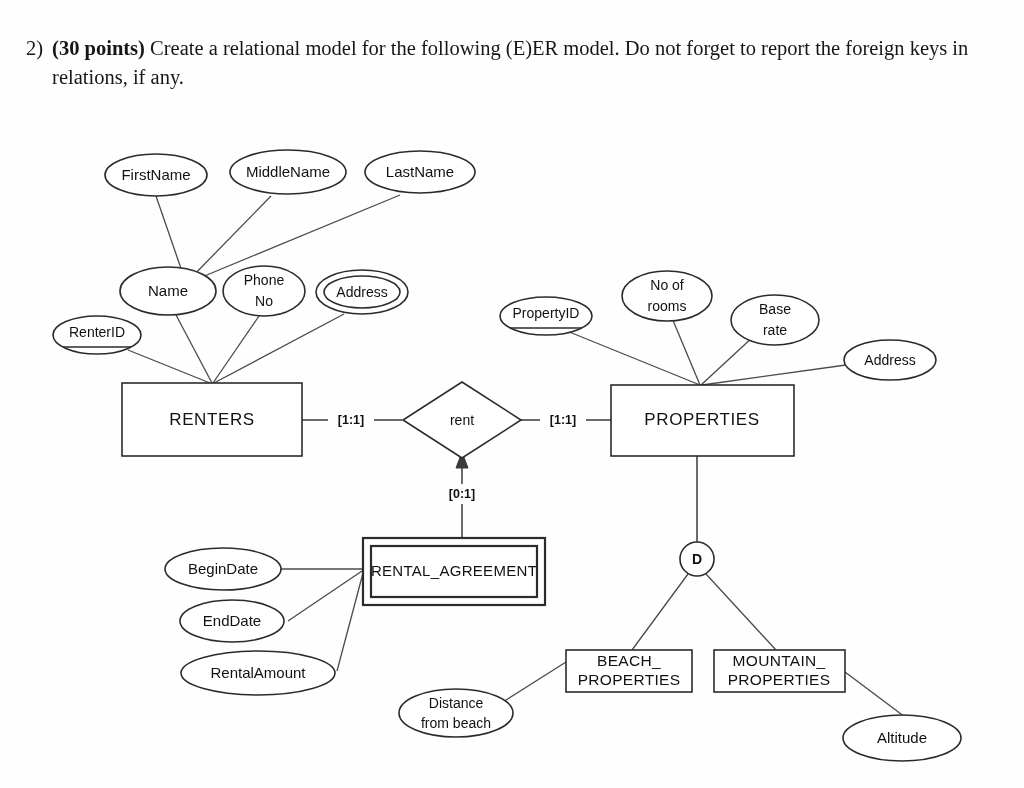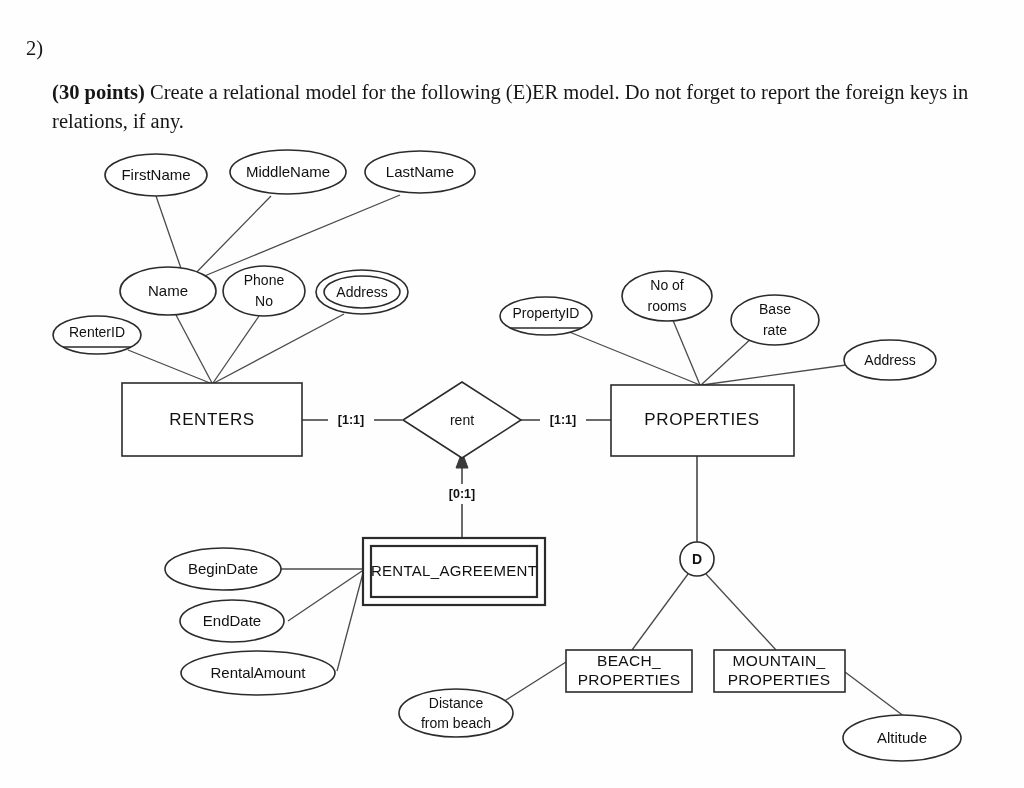--- a/index.html
+++ b/index.html
@@ -35,21 +35,20 @@
     color: #161616;
   }
   .q-number {
     flex: 0 0 auto;
     padding-right: 9px;
     font-family: "Liberation Serif", serif;
     font-size: 20.5px;
   }
   .q-text {
     flex: 1 1 auto;
-    margin-top: 44px;
   }
   .q-points {
     font-weight: bold;
   }
   .diagram-wrap {
     position: absolute;
     left: 0;
     top: 100px;
     width: 1024px;
     height: 688px;

